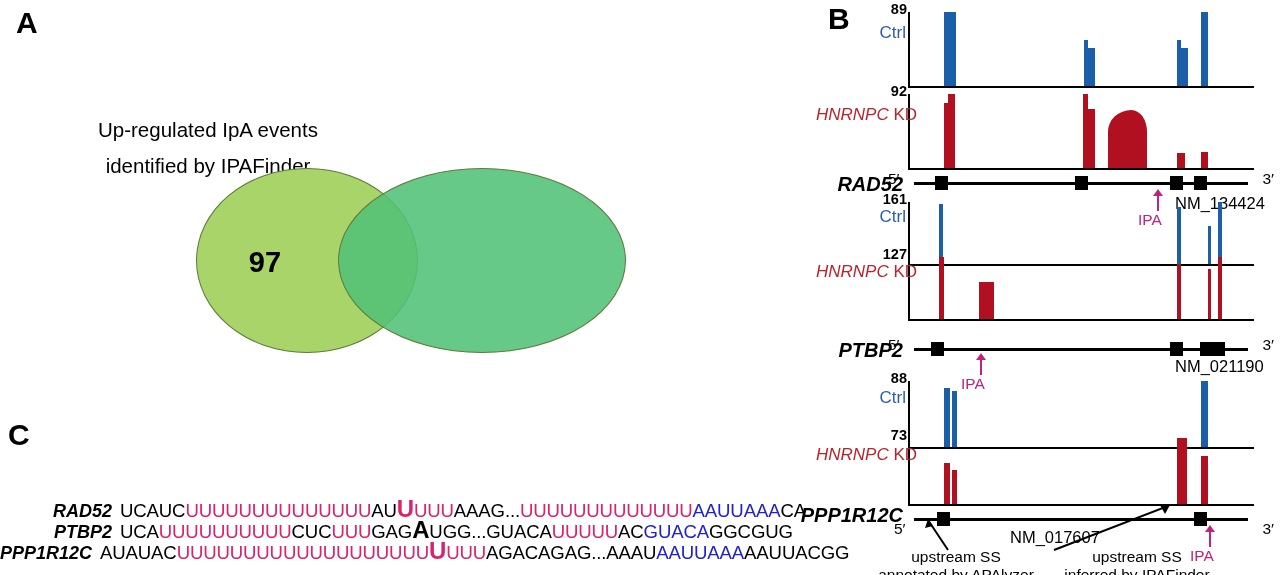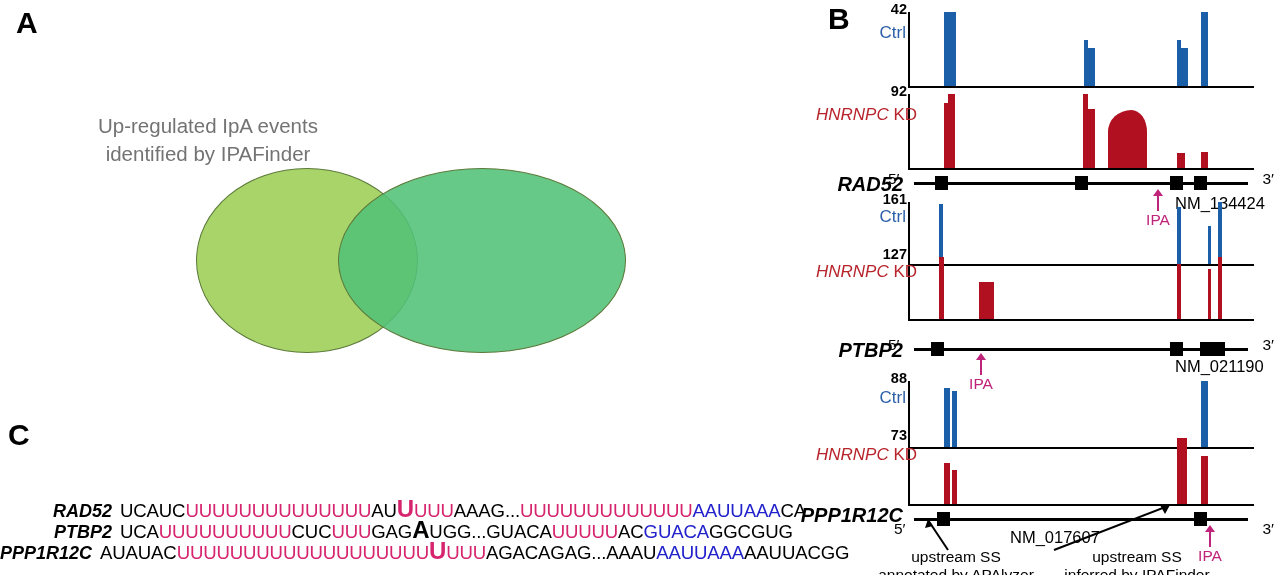--- a/index.html
+++ b/index.html
@@ -22,22 +22,22 @@
     line-height: 1;
     font-family: "Liberation Sans", sans-serif;
   }
   
   #panel-a { position: absolute; left: 0; top: 0; width: 800px; height: 400px; }
   #panel-a-letter { left: 16px; top: 8px; }
   .venn-caption {
     position: absolute;
     text-align: center;
     font-size: 20.5px;
-    line-height: 28px;
-    color: #737373;
+    line-height: 36px;
+    color: #000000;
   }
   #venn-caption-left  { left: 58px;  top: 112px; width: 300px; }
   #venn-caption-right { left: 438px; top: 112px; width: 300px; }
   #venn-wrap { position: absolute; left: 196px; top: 168px; width: 430px; height: 185px; }
   .venn-circle {
     position: absolute;
     border-radius: 50%;
     border: 1px solid #5c7a3a;
     box-sizing: border-box;
   }
@@ -178,21 +178,21 @@
     white-space: nowrap;
   }
   .end5, .end3 {
     position: absolute;
     top: -2px;
     font-size: 15.5px;
   }
   .end5 { left: -20px; }
   .end3 { right: -20px; }
 
-  .ipa-mark { position: absolute; text-align: center; }
+  .ipa-mark { position: absolute; }
   .ipa-arrow {
     position: relative;
     width: 2.5px;
     height: 17px;
     background: #c0237a;
     margin: 0 auto;
   }
   .ipa-arrow::before {
     content: "";
     position: absolute;
@@ -227,20 +227,21 @@
 <body>
 
 <div id="panel-a">
   <div class="panel-letter" id="panel-a-letter">A</div>
 
   <div class="venn-caption" id="venn-caption-left">Up-regulated IpA events identified by IPAFinder</div>
 
   <div id="venn-wrap">
     <div class="venn-circle" id="venn-left"></div>
     <div class="venn-circle" id="venn-right"></div>
+    <div class="venn-count" id="venn-count-left">97</div>
   </div>
 </div>
 
 <div id="panel-c">
   <div class="panel-letter" id="panel-c-letter">C</div>
   <div id="seq-table">
       <div class="seq-row">
         <div class="seq-gene">RAD52</div>
         <div class="seq-str"><span class="nt-p">UCAUC</span><span class="nt-u">UUUUUUUUUUUUUU</span><span class="nt-p">AU</span><span class="nt-u nt-big">U</span><span class="nt-u">UUU</span><span class="nt-p">AAAG...</span><span class="nt-u">UUUUUUUUUUUUU</span><span class="nt-a">AAUUAAA</span><span class="nt-p">CA</span></div>
       </div>
@@ -253,21 +254,21 @@
         <div class="seq-str"><span class="nt-p">AUAUAC</span><span class="nt-u">UUUUUUUUUUUUUUUUUUU</span><span class="nt-u nt-big">U</span><span class="nt-u">UUU</span><span class="nt-p">AGACAGAG...AAAU</span><span class="nt-a">AAUUAAA</span><span class="nt-p">AAUUACGG</span></div>
       </div>
     </div>
 </div>
 
 <div id="panel-b">
   <div class="panel-letter" id="panel-b-letter">B</div>
 
   <div class="gene-block" id="block-rad52">
     <div class="track" style="top:4px; height:76px;">
-      <div class="axis-max">42</div>
+      <div class="axis-max">89</div>
       <div class="track-label pos-ctrl label-ctrl">Ctrl</div>
       <div class="peaks">
           <div class="peak ctrl" style="left: 10%; width: 3.5%; height: 100%;"></div>
           <div class="peak ctrl" style="left: 50.5%; width: 1.2%; height: 62%;"></div>
           <div class="peak ctrl" style="left: 51.7%; width: 2.2%; height: 52%;"></div>
           <div class="peak ctrl" style="left: 77.5%; width: 1.4%; height: 62%;"></div>
           <div class="peak ctrl" style="left: 78.9%; width: 1.8%; height: 52%;"></div>
           <div class="peak ctrl" style="left: 84.5%; width: 2%; height: 100%;"></div>
         </div>
     </div>

